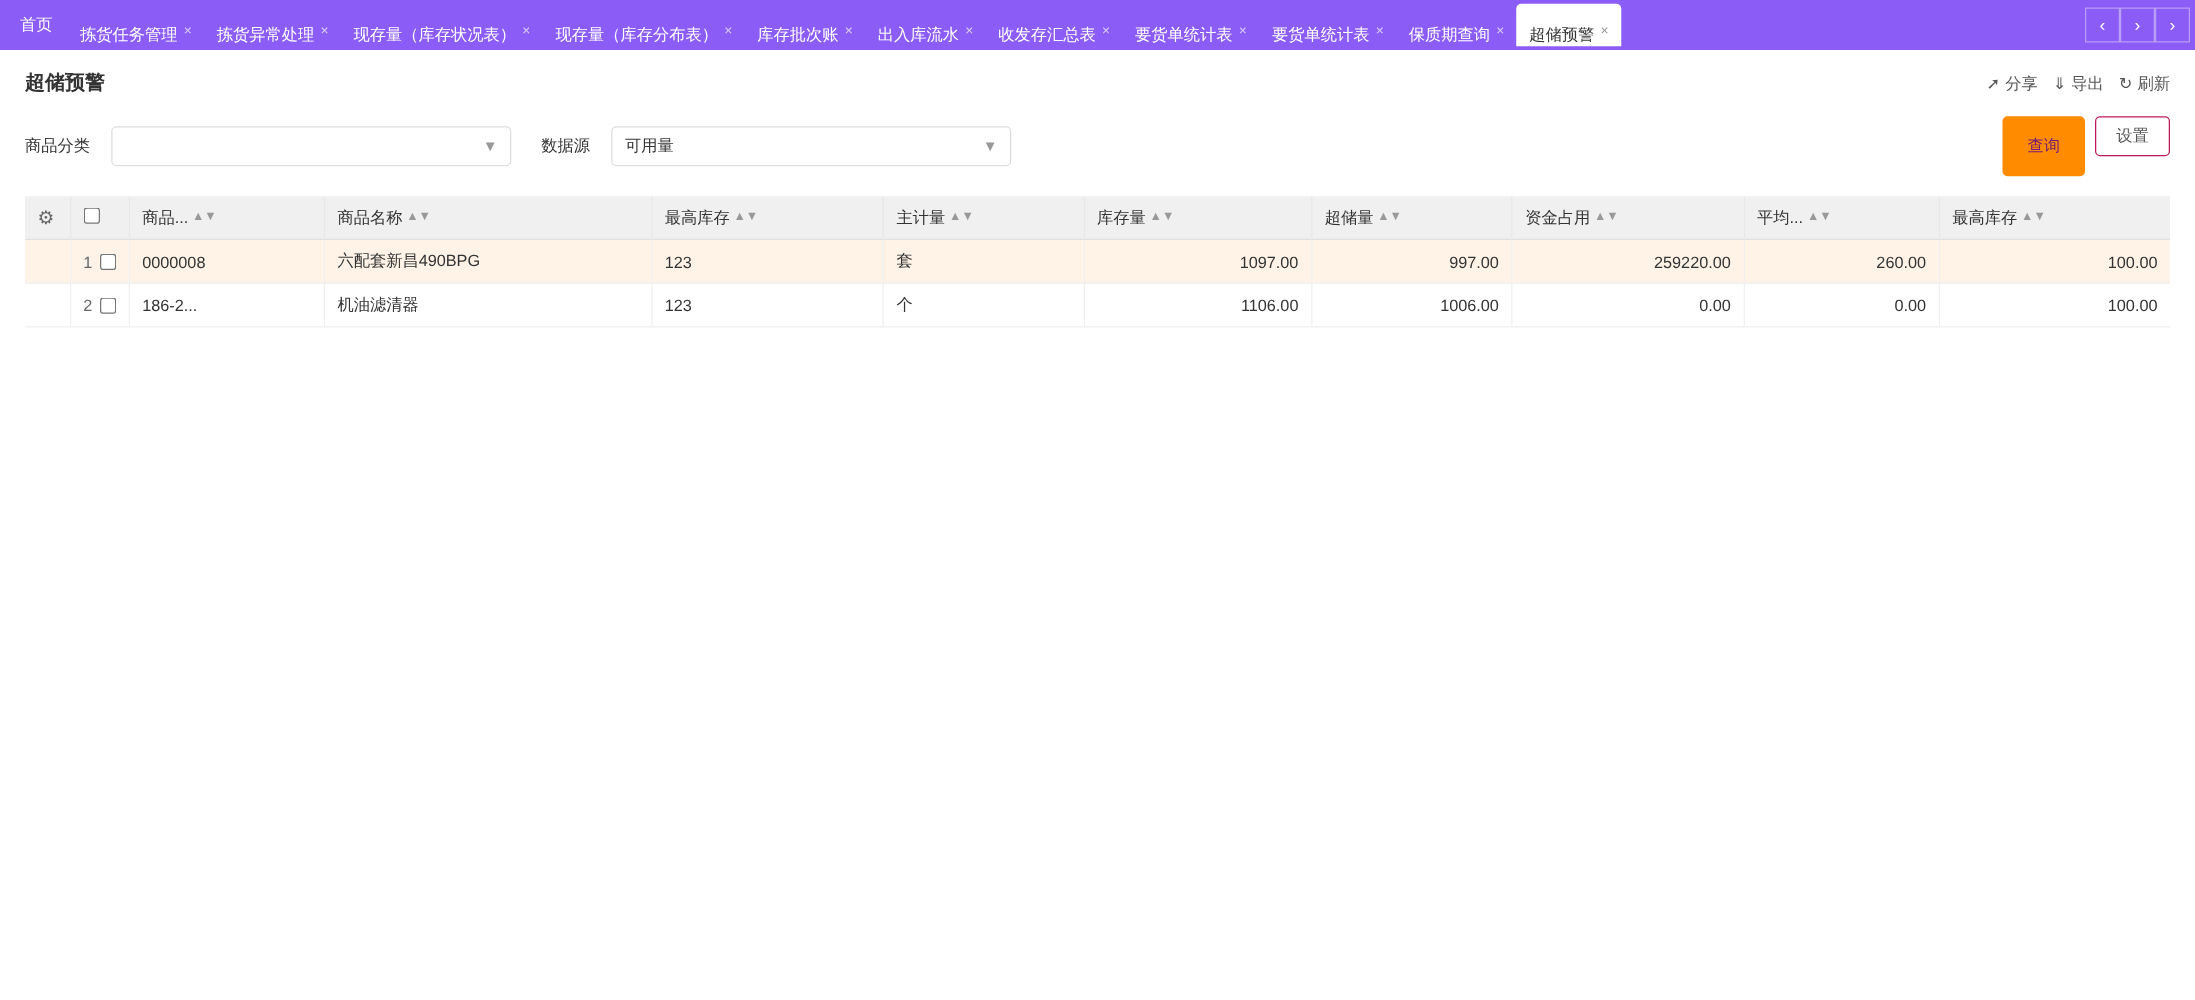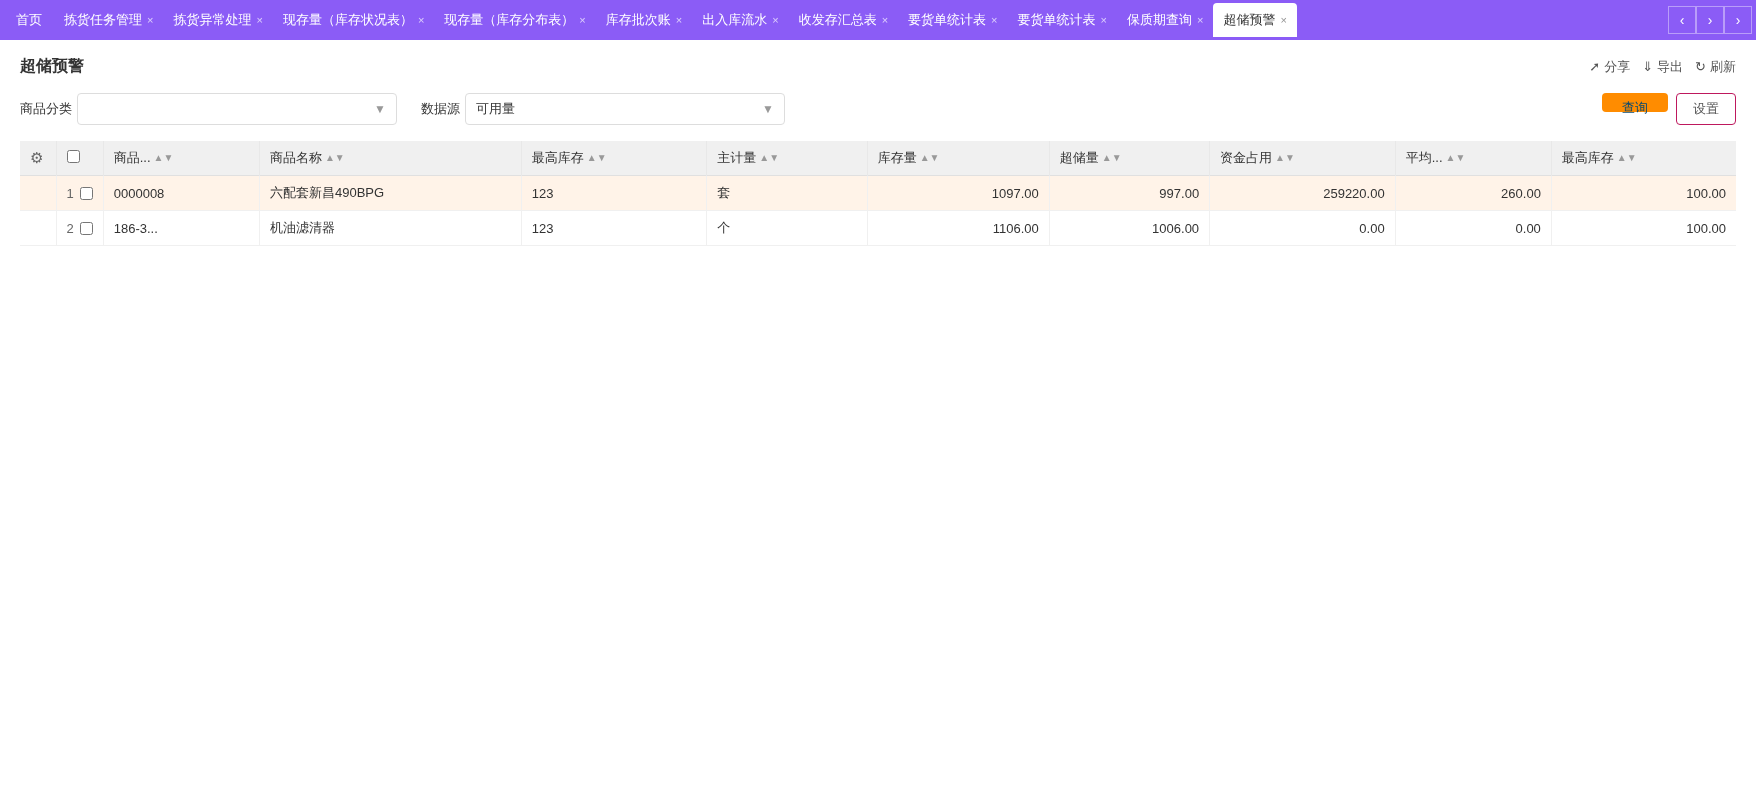--- a/index.html
+++ b/index.html
@@ -10,21 +10,21 @@
       display: flex;
       align-items: center;
       background: #8b5cf6;
       height: 40px;
       padding: 0 4px;
       overflow: hidden;
       white-space: nowrap;
     }
     .nav-tab {
       display: inline-flex;
-      align-items: center;
+      align-items: flex-start;
       height: 34px;
       padding: 16px 10px;
       color: #fff;
       font-size: 13px;
       cursor: pointer;
       position: relative;
       flex-shrink: 0;
     }
     .nav-tab.active {
       background: #fff;
@@ -99,21 +99,21 @@
     
     .filter-bar {
       display: flex;
       align-items: center;
       gap: 24px;
       margin-bottom: 16px;
     }
     .filter-item {
       display: flex;
       align-items: center;
-      gap: 5px;
+      gap: 17px;
     }
     .filter-label {
       font-size: 13px;
       color: #333;
       white-space: nowrap;
     }
     .filter-select {
       width: 320px;
       height: 32px;
       border: 1px solid #ddd;
@@ -128,27 +128,27 @@
       justify-content: space-between;
       position: relative;
     }
     .filter-select .chevron {
       color: #999;
       font-size: 12px;
     }
 
     .btn-query {
       background: #ff8c00;
-      color: #0c4a6e;
+      color: #701a75;
       border: none;
       border-radius: 4px;
       padding: 6px 20px;
       font-size: 13px;
       cursor: pointer;
-      height: 19px;
+      height: 48px;
     }
     .btn-settings {
       background: #fff;
       color: #555;
       border: 1px solid #be185d;
       border-radius: 4px;
       padding: 6px 16px;
       font-size: 13px;
       cursor: pointer;
       height: 32px;
@@ -412,21 +412,21 @@
       <td style="text-align:right;">100.00</td>
     </tr>
         <tr>
       <td class="settings-cell"></td>
       <td class="checkbox-cell">
         <div style="display:flex;align-items:center;justify-content:center;gap:6px;">
           <span class="row-num">2</span>
           <input type="checkbox" style="">
         </div>
       </td>
-      <td>186-3...</td>
+      <td>186-2...</td>
       <td>机油滤清器</td>
       <td>123</td>
       <td>个</td>
       <td style="text-align:right;">1106.00</td>
       <td style="text-align:right;">1006.00</td>
       <td style="text-align:right;">0.00</td>
       <td style="text-align:right;">0.00</td>
       <td style="text-align:right;">100.00</td>
     </tr>
       </tbody>

